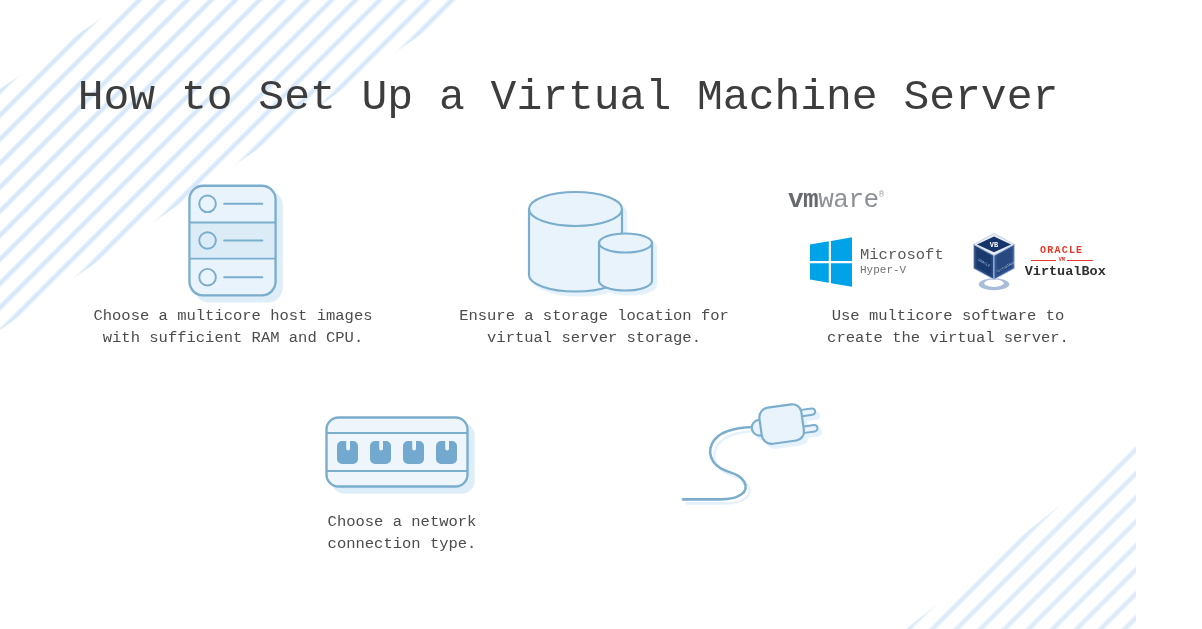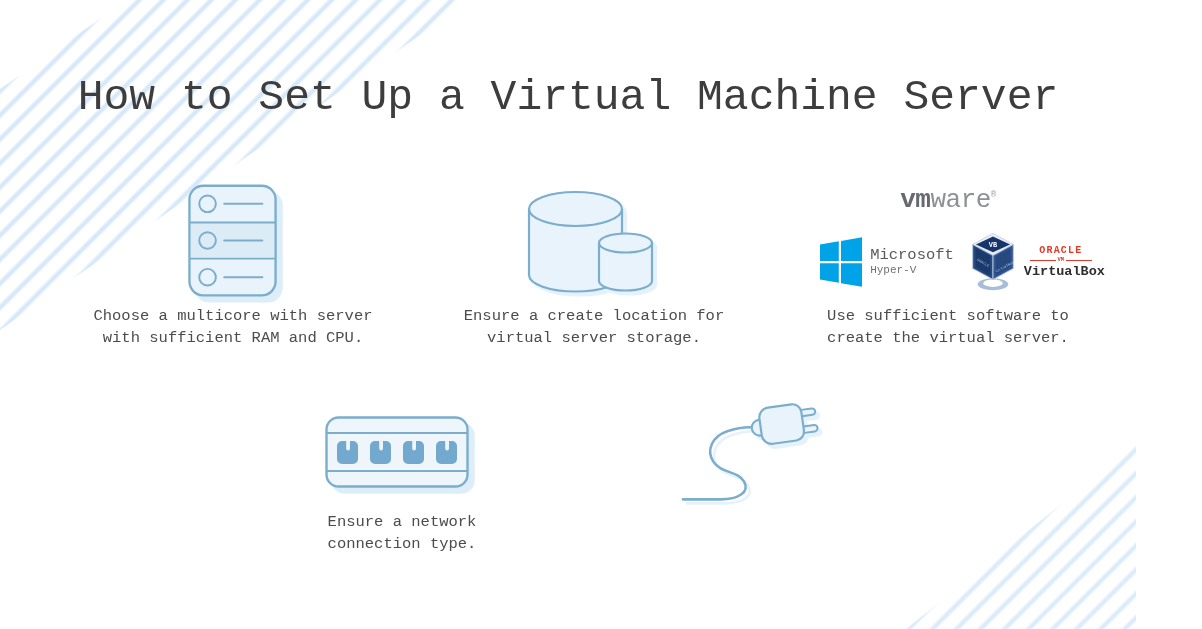--- a/index.html
+++ b/index.html
@@ -38,25 +38,25 @@
   #step2{left:434px;top:182px;}
   #step3{left:788px;top:182px;}
   #step4{left:242px;top:400px;}
   #step5{left:608px;top:400px;}
   .soft-shadow{filter:drop-shadow(6px 6px 0px #ddeef9);}
   .soft-shadow-sm{filter:drop-shadow(4px 4px 0px #e6f2fb);}
   .icon-storage{margin-right:6px;}
   .icon-switch{margin-right:10px;}
   .icon-plug{margin-right:36px;}
   
-  .logo-stack{height:118px;display:flex;flex-direction:column;align-items:center;}
+  .logo-stack{height:118px;display:flex;flex-direction:column;align-items:flex-start;}
   .vm-logo{height:26px;font-size:26px;letter-spacing:-0.5px;line-height:26px;color:#8d9195;}
   .vm-logo b{font-weight:700;color:#66696d;}
   .vm-logo sup{font-size:9px;color:#a3a7ab;}
-  .hv-row{margin-top:16px;margin-left:22px;height:76px;display:flex;align-items:center;justify-content:center;gap:15px;}
+  .hv-row{margin-top:16px;margin-left:22px;height:76px;display:flex;align-items:center;justify-content:center;gap:26px;}
   .ms-group{display:flex;align-items:center;gap:8px;}
   .ms-text{text-align:left;}
   .ms-name{font-size:15.5px;color:#5a5a5a;line-height:17px;}
   .ms-product{font-size:11px;color:#707070;line-height:13px;}
   .vb-group{display:flex;align-items:center;gap:7px;}
   .vb-text{text-align:center;width:74px;}
   .oracle-name{font-size:10px;font-weight:700;color:#e23a28;letter-spacing:1.2px;line-height:11px;}
   .oracle-rule{display:flex;align-items:center;gap:2px;margin:1px 6px 0 6px;}
   .oracle-rule .rule{flex:1;height:1px;background:#e23a28;}
   .oracle-vm{font-size:5.5px;font-weight:700;color:#e23a28;line-height:6px;}
@@ -80,36 +80,36 @@
         <line x1="2.5" y1="77" x2="90.5" y2="77" stroke="#7badcd" stroke-width="2"></line>
         <circle cx="21" cy="21" r="8.5" fill="none" stroke="#7badcd" stroke-width="2"></circle>
         <line x1="38" y1="21" x2="77" y2="21" stroke="#7badcd" stroke-width="2" stroke-linecap="round"></line>
         <circle cx="21" cy="58.5" r="8.5" fill="none" stroke="#7badcd" stroke-width="2"></circle>
         <line x1="38" y1="58.5" x2="77" y2="58.5" stroke="#7badcd" stroke-width="2" stroke-linecap="round"></line>
         <circle cx="21" cy="96" r="8.5" fill="none" stroke="#7badcd" stroke-width="2"></circle>
         <line x1="38" y1="96" x2="77" y2="96" stroke="#7badcd" stroke-width="2" stroke-linecap="round"></line>
       </svg>
     </div>
     <p class="caption">
-      <span>Choose a multicore with server</span>
+      <span>Choose a multicore host images</span>
       <span>with sufficient RAM and CPU.</span>
     </p>
   </div>
 
   <div class="step" id="step2">
     <div class="icon-area">
       <svg class="soft-shadow-sm icon-storage" width="128" height="104" viewBox="0 0 128 104">
         <path d="M2 20 V86 a46.5 16.5 0 0 0 93 0 V20" fill="#e9f3fb" stroke="#7badcd" stroke-width="2.2"></path>
         <ellipse cx="48.5" cy="20" rx="46.5" ry="17" fill="#e9f3fb" stroke="#7badcd" stroke-width="2.2"></ellipse>
         <path d="M72 54 V92 a26.5 9.5 0 0 0 53 0 V54" fill="#e9f3fb" stroke="#7badcd" stroke-width="2.2"></path>
         <ellipse cx="98.5" cy="54" rx="26.5" ry="9.5" fill="#e9f3fb" stroke="#7badcd" stroke-width="2.2"></ellipse>
       </svg>
     </div>
     <p class="caption">
-      <span>Ensure a create location for</span>
+      <span>Ensure a storage location for</span>
       <span>virtual server storage.</span>
     </p>
   </div>
 
   <div class="step" id="step3">
     <div class="logo-stack">
       <div class="vm-logo"><b>vm</b><span>ware</span><sup>®</sup></div>
       <div class="hv-row">
         <div class="ms-group">
           <svg width="42" height="50" viewBox="0 0 40 40" preserveAspectRatio="none">
@@ -143,41 +143,41 @@
               <span class="rule"></span>
               <span class="oracle-vm">VM</span>
               <span class="rule"></span>
             </div>
             <div class="vb-name">VirtualBox</div>
           </div>
         </div>
       </div>
     </div>
     <p class="caption">
-      <span>Use sufficient software to</span>
+      <span>Use multicore software to</span>
       <span>create the virtual server.</span>
     </p>
   </div>
 
   <div class="step row2" id="step4">
     <div class="icon-area">
       <svg class="soft-shadow icon-switch" width="146" height="74" viewBox="0 0 146 74">
         <rect x="2.5" y="2.5" width="141" height="69" rx="12" fill="#eef6fc" stroke="#7badcd" stroke-width="2.4"></rect>
         <line x1="2.5" y1="18" x2="143.5" y2="18" stroke="#7badcd" stroke-width="2"></line>
         <line x1="2.5" y1="56" x2="143.5" y2="56" stroke="#7badcd" stroke-width="2"></line>
         <g fill="#74a9cf">
           <path transform="translate(13,26)" d="M5 0 h4.2 v7.6 a1.9 1.9 0 0 0 3.8 0 V0 H16 a5 5 0 0 1 5 5 v13 a5 5 0 0 1 -5 5 H5 a5 5 0 0 1 -5 -5 V5 a5 5 0 0 1 5 -5 Z"></path>
           <path transform="translate(46,26)" d="M5 0 h4.2 v7.6 a1.9 1.9 0 0 0 3.8 0 V0 H16 a5 5 0 0 1 5 5 v13 a5 5 0 0 1 -5 5 H5 a5 5 0 0 1 -5 -5 V5 a5 5 0 0 1 5 -5 Z"></path>
           <path transform="translate(79,26)" d="M5 0 h4.2 v7.6 a1.9 1.9 0 0 0 3.8 0 V0 H16 a5 5 0 0 1 5 5 v13 a5 5 0 0 1 -5 5 H5 a5 5 0 0 1 -5 -5 V5 a5 5 0 0 1 5 -5 Z"></path>
           <path transform="translate(112,26)" d="M5 0 h4.2 v7.6 a1.9 1.9 0 0 0 3.8 0 V0 H16 a5 5 0 0 1 5 5 v13 a5 5 0 0 1 -5 5 H5 a5 5 0 0 1 -5 -5 V5 a5 5 0 0 1 5 -5 Z"></path>
         </g>
       </svg>
     </div>
     <p class="caption">
-      <span>Ensure a network</span>
+      <span>Choose a network</span>
       <span>connection type.</span>
     </p>
   </div>
 
   <div class="step row2" id="step5">
     <div class="icon-area">
       <svg class="soft-shadow-sm icon-plug" width="150" height="106" viewBox="0 0 152 106">
         <path d="M8 101 H46 C64 101 76 94 70 83 C64 72 47 75 39 63 C31 51 38 37 53 32 C63 28.5 72 27.5 80 28" fill="none" stroke="#7badcd" stroke-width="2.6" stroke-linecap="round"></path>
         <g transform="rotate(-8 110 28)">
           <rect x="127" y="13" width="17" height="6.5" rx="3.2" fill="#e9f3fb" stroke="#7badcd" stroke-width="2"></rect>

